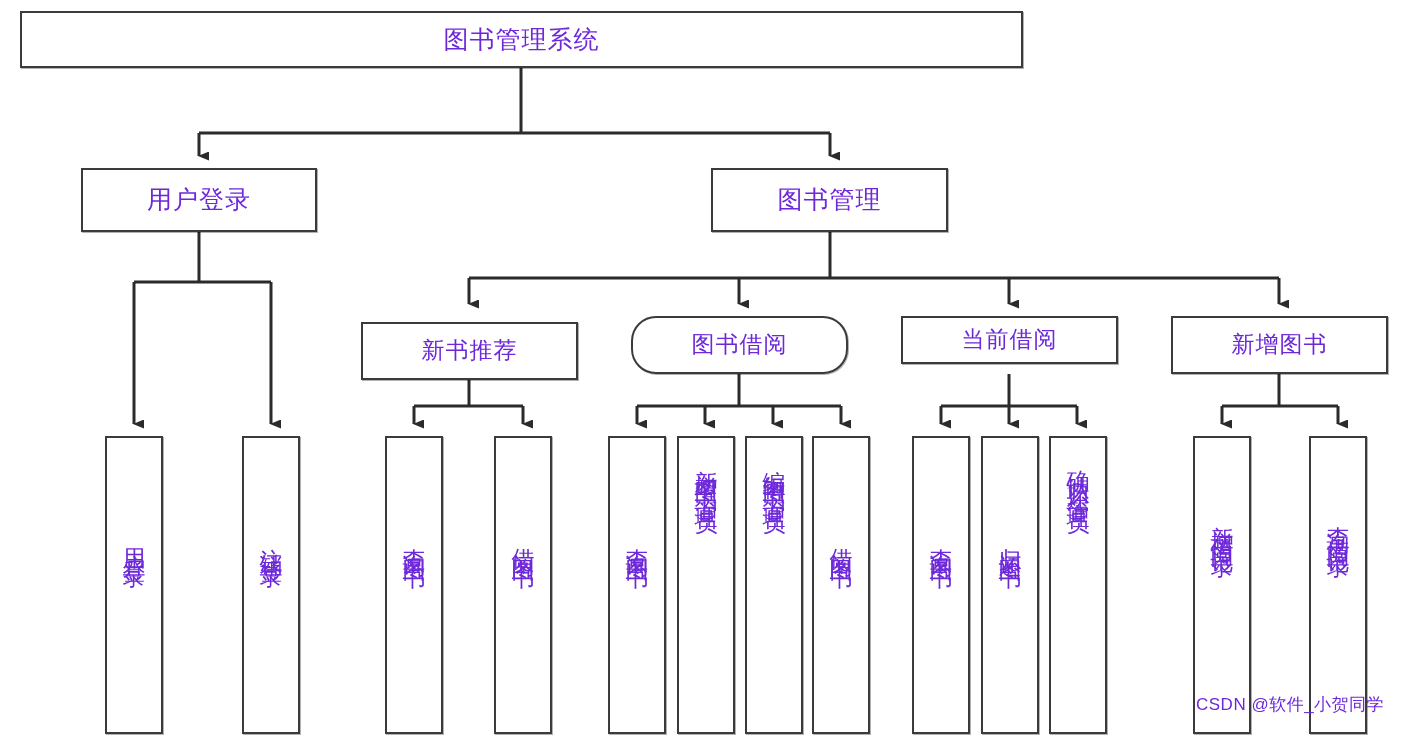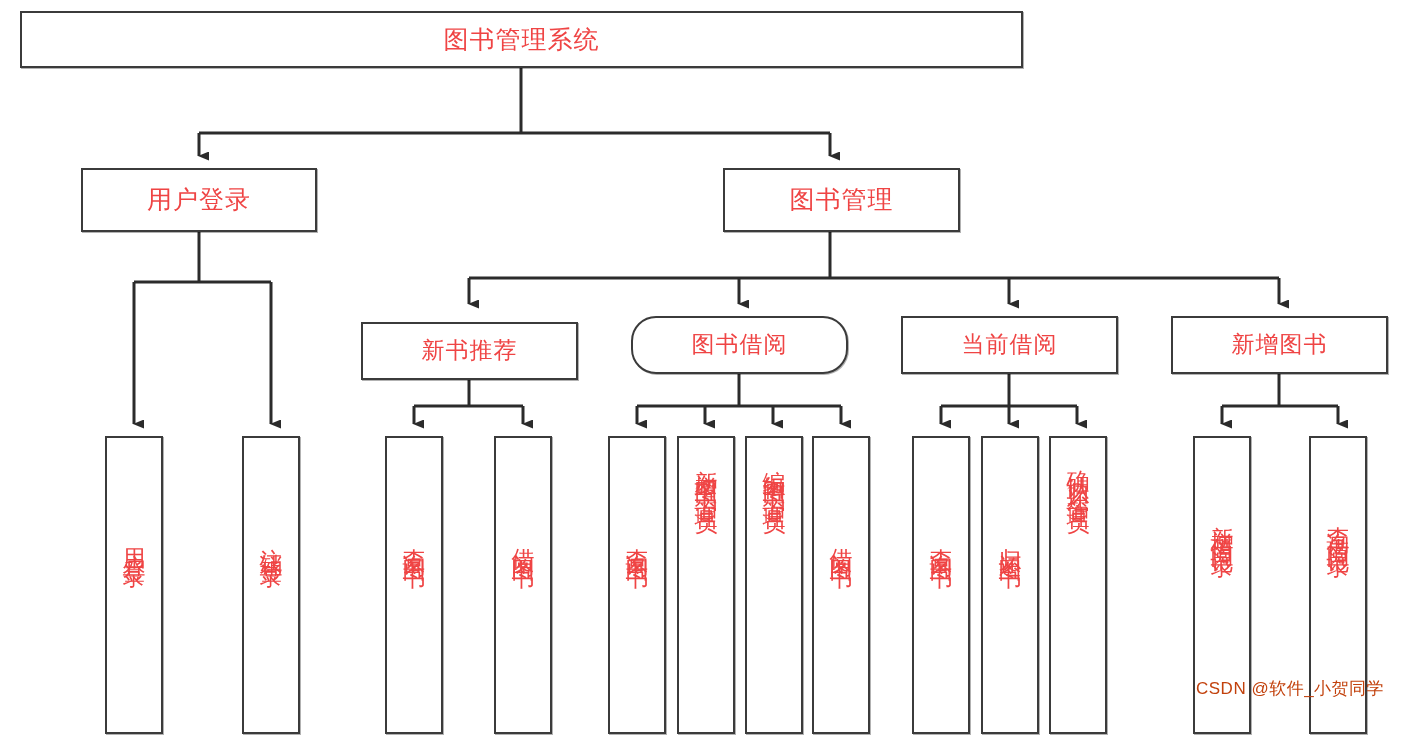--- a/index.html
+++ b/index.html
@@ -13,21 +13,21 @@
   .node{
     position:absolute;
     background:#ffffff;
     border:2px solid #3b3b3b;
     box-sizing:border-box;
     box-shadow:1px 1px 0 0 rgba(0,0,0,0.30);
     display:flex;align-items:center;justify-content:center;
     text-align:center;
   }
   .node .lbl{
-    color:#ef4444;
+    color:#6d28d9;
     letter-spacing:1px;
     line-height:1.18;
     white-space:pre;
   }
   .node.h .lbl{font-size:25px;}
   .node.lvl1 .lbl{font-size:25px;}
   .node.lvl2 .lbl{font-size:23px;}
   
   .node.leaf{align-items:flex-start;justify-content:center;padding-top:14px;}
   .node.leaf .lbl{
@@ -35,23 +35,23 @@
     text-orientation:upright;
     font-size:23px;
     letter-spacing:6px;
     line-height:1.0;
     white-space:pre;
   }
   .node.leaf.mid .lbl{padding-top:56px;}
   .node.leaf.mid2 .lbl{padding-top:78px;}
   .watermark{
     position:absolute;
-    left:1196px;top:677px;
+    left:1196px;top:693px;
     font-size:17px;
-    color:#c2410c;
+    color:#6d28d9;
     letter-spacing:0.5px;
     white-space:nowrap;
     pointer-events:none;
   }
 </style>
 </head>
 <body>
 
 <div id="stage">
 
@@ -105,31 +105,31 @@
     </g>
   </svg>
 
   <div class="node h" style="left:20px;top:11px;width:1003px;height:57px;">
     <span class="lbl">图书管理系统</span>
   </div>
 
   <div class="node lvl1" style="left:81px;top:168px;width:236px;height:64px;">
     <span class="lbl">用户登录</span>
   </div>
-  <div class="node lvl1" style="left:711px;top:168px;width:237px;height:64px;margin-left:12px;">
+  <div class="node lvl1" style="left:711px;top:168px;width:237px;height:64px;">
     <span class="lbl">图书管理</span>
   </div>
 
   <div class="node lvl2" style="left:361px;top:322px;width:217px;height:58px;">
     <span class="lbl">新书推荐</span>
   </div>
   <div class="node lvl2" style="left:631px;top:316px;width:217px;height:58px;border-radius:25px;">
     <span class="lbl">图书借阅</span>
   </div>
-  <div class="node lvl2" style="left:901px;top:316px;width:217px;height:58px;">
+  <div class="node lvl2" style="left:901px;top:316px;width:217px;height:48px;">
     <span class="lbl">当前借阅</span>
   </div>
   <div class="node lvl2" style="left:1171px;top:316px;width:217px;height:58px;">
     <span class="lbl">新增图书</span>
   </div>
 
   <div class="node leaf mid2" style="left:105px;top:436px;width:58px;height:298px;">
     <span class="lbl">用户登录</span>
   </div>
   <div class="node leaf mid2" style="left:242px;top:436px;width:58px;height:298px;">

